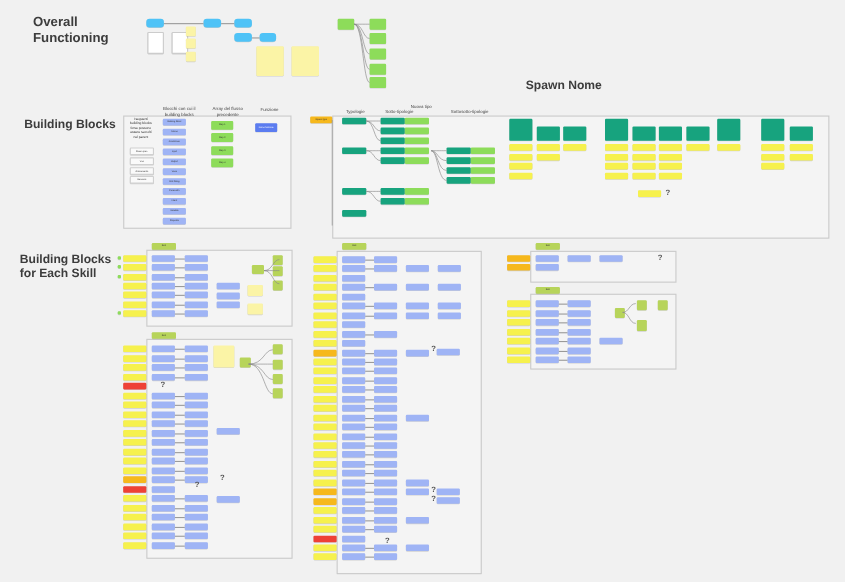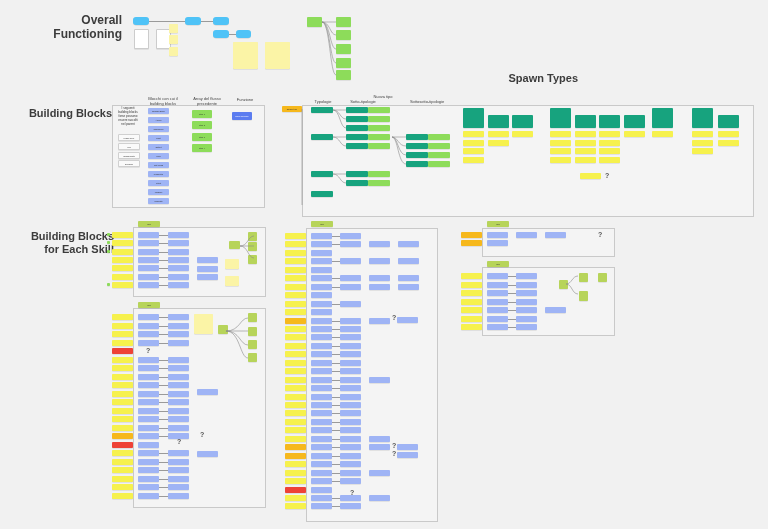--- a/index.html
+++ b/index.html
@@ -1,18 +1,18 @@
 <!DOCTYPE html>
 <html><head>
 <meta charset="utf-8">
 <style>
   html,body{margin:0;padding:0;}
   body{width:768px;height:529px;background:#f1f1f1;position:relative;overflow:hidden;font-family:"Liberation Sans",sans-serif;}
   .abs{position:absolute;}
-  .title{position:absolute;font-weight:bold;color:#3c3c3c;text-align:right;line-height:1.15;}
+  .title{position:absolute;font-weight:bold;color:#3c3c3c;text-align:left;line-height:1.15;}
   .frame{position:absolute;border:1px solid #c9c9c9;background:#f4f4f4;}
   .n{position:absolute;font-size:2px;color:#333;display:flex;align-items:center;justify-content:center;text-align:center;overflow:hidden;border-radius:1px;box-shadow:0 0.5px 0.5px rgba(0,0,0,0.15);}
   .blue{background:#4fc3f7;border-radius:3px;}
   .lblue{background:#9fb4f5;}
   .dblue{background:#5b7cf0;}
   .green{background:#b7d45a;}
   .lgreen{background:#8ddc5a;}
   .teal{background:#17a37e;color:#e9fff6;}
   .yellow{background:#f6f14d;}
   .orange{background:#f6b81c;}
@@ -22,21 +22,21 @@
   .white{background:#fff;border:1px solid #ccc;}
   .hdr{position:absolute;font-size:4px;color:#444;text-align:center;}
   .q{position:absolute;font-size:7px;color:#555;font-weight:bold;}
   .line{position:absolute;background:#9a9a9a;height:1px;}
   svg.conn{position:absolute;left:0;top:0;pointer-events:none;}
 </style>
 </head>
 <body>
 
 <div class="title" style="left:30px;top:14px;width:92px;font-size:12px;">Overall<br>Functioning</div>
-<div class="title" style="left:478px;top:72px;width:100px;font-size:11px;">Spawn Types</div>
+<div class="title" style="left:478px;top:72px;width:100px;font-size:11px;">Spawn Nome</div>
 <div class="title" style="left:22px;top:107px;width:90px;font-size:11px;">Building Blocks</div>
 <div class="title" style="left:18px;top:230px;width:96px;font-size:11px;">Building Blocks<br>for Each Skill</div>
 
 <div>
   <div class="n blue" style="left:133px;top:17px;width:16px;height:8px;"></div>
   <div class="n white" style="left:134px;top:29px;width:13px;height:18px;"></div>
   <div class="n white" style="left:156px;top:29px;width:13px;height:18px;"></div>
   <div class="n sticky" style="left:169px;top:24px;width:9px;height:9px;"></div>
   <div class="n sticky" style="left:169px;top:35px;width:9px;height:9px;"></div>
   <div class="n sticky" style="left:169px;top:47px;width:9px;height:9px;"></div>

